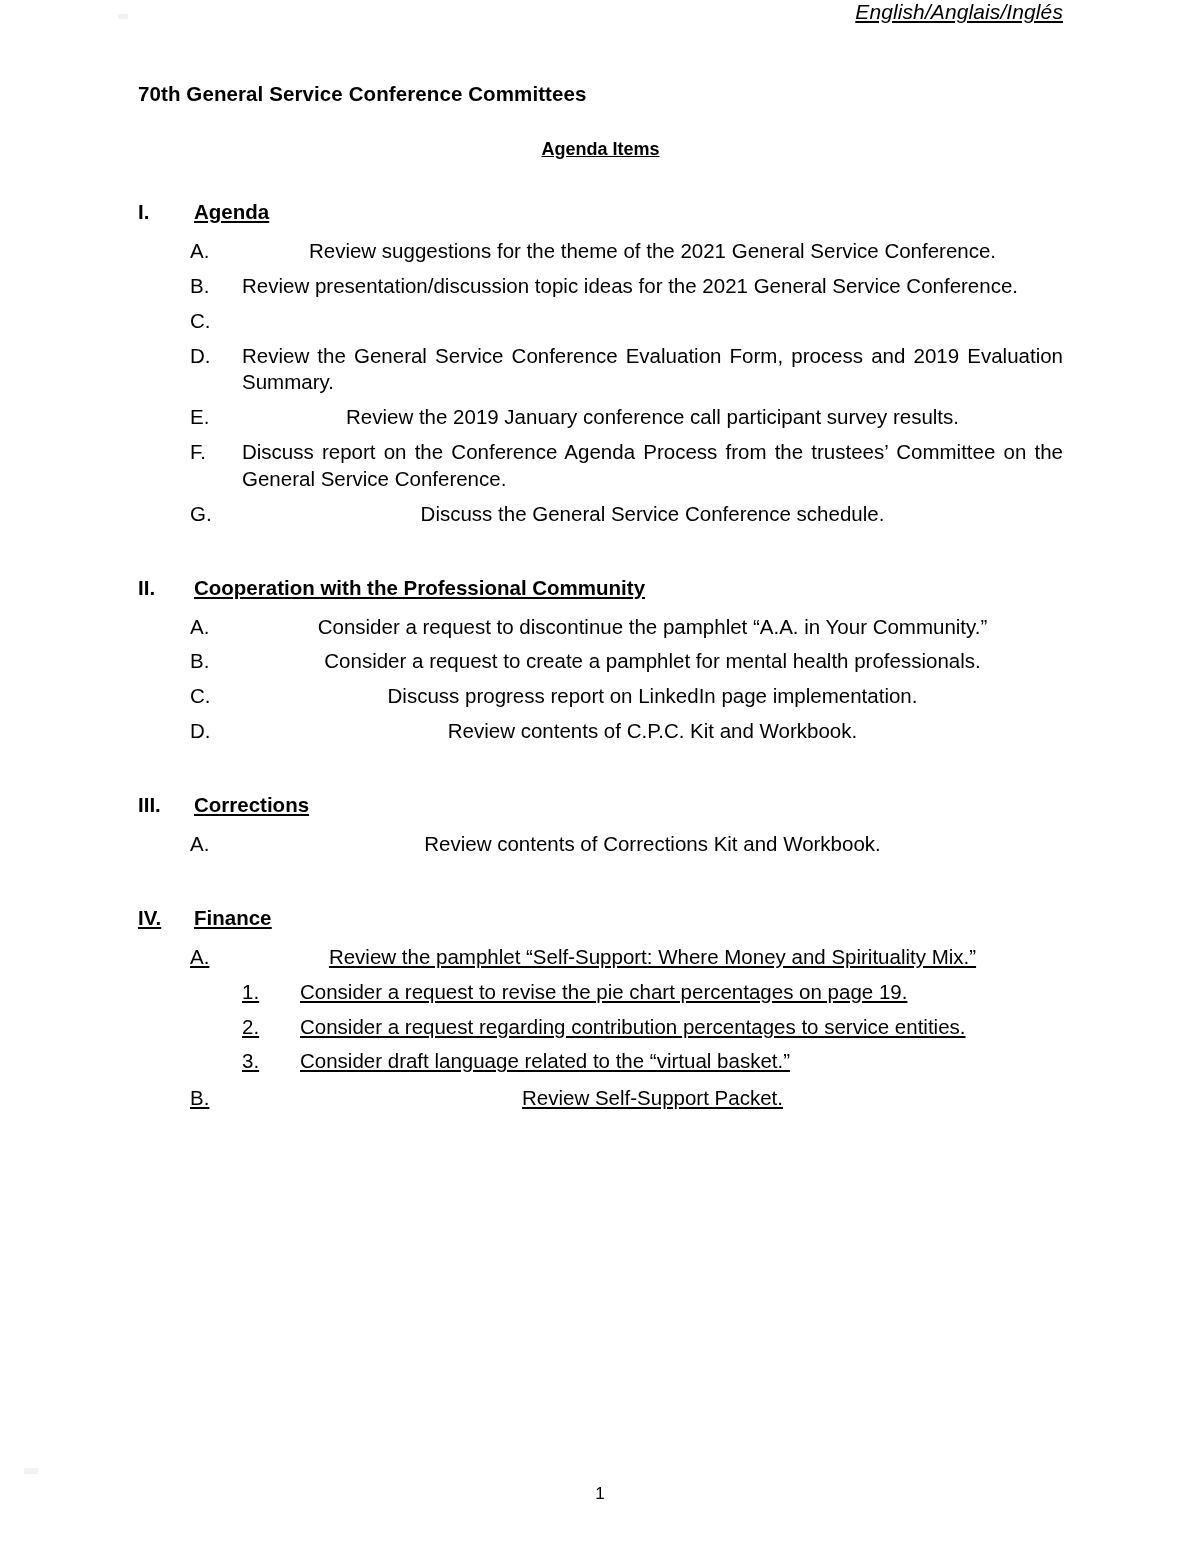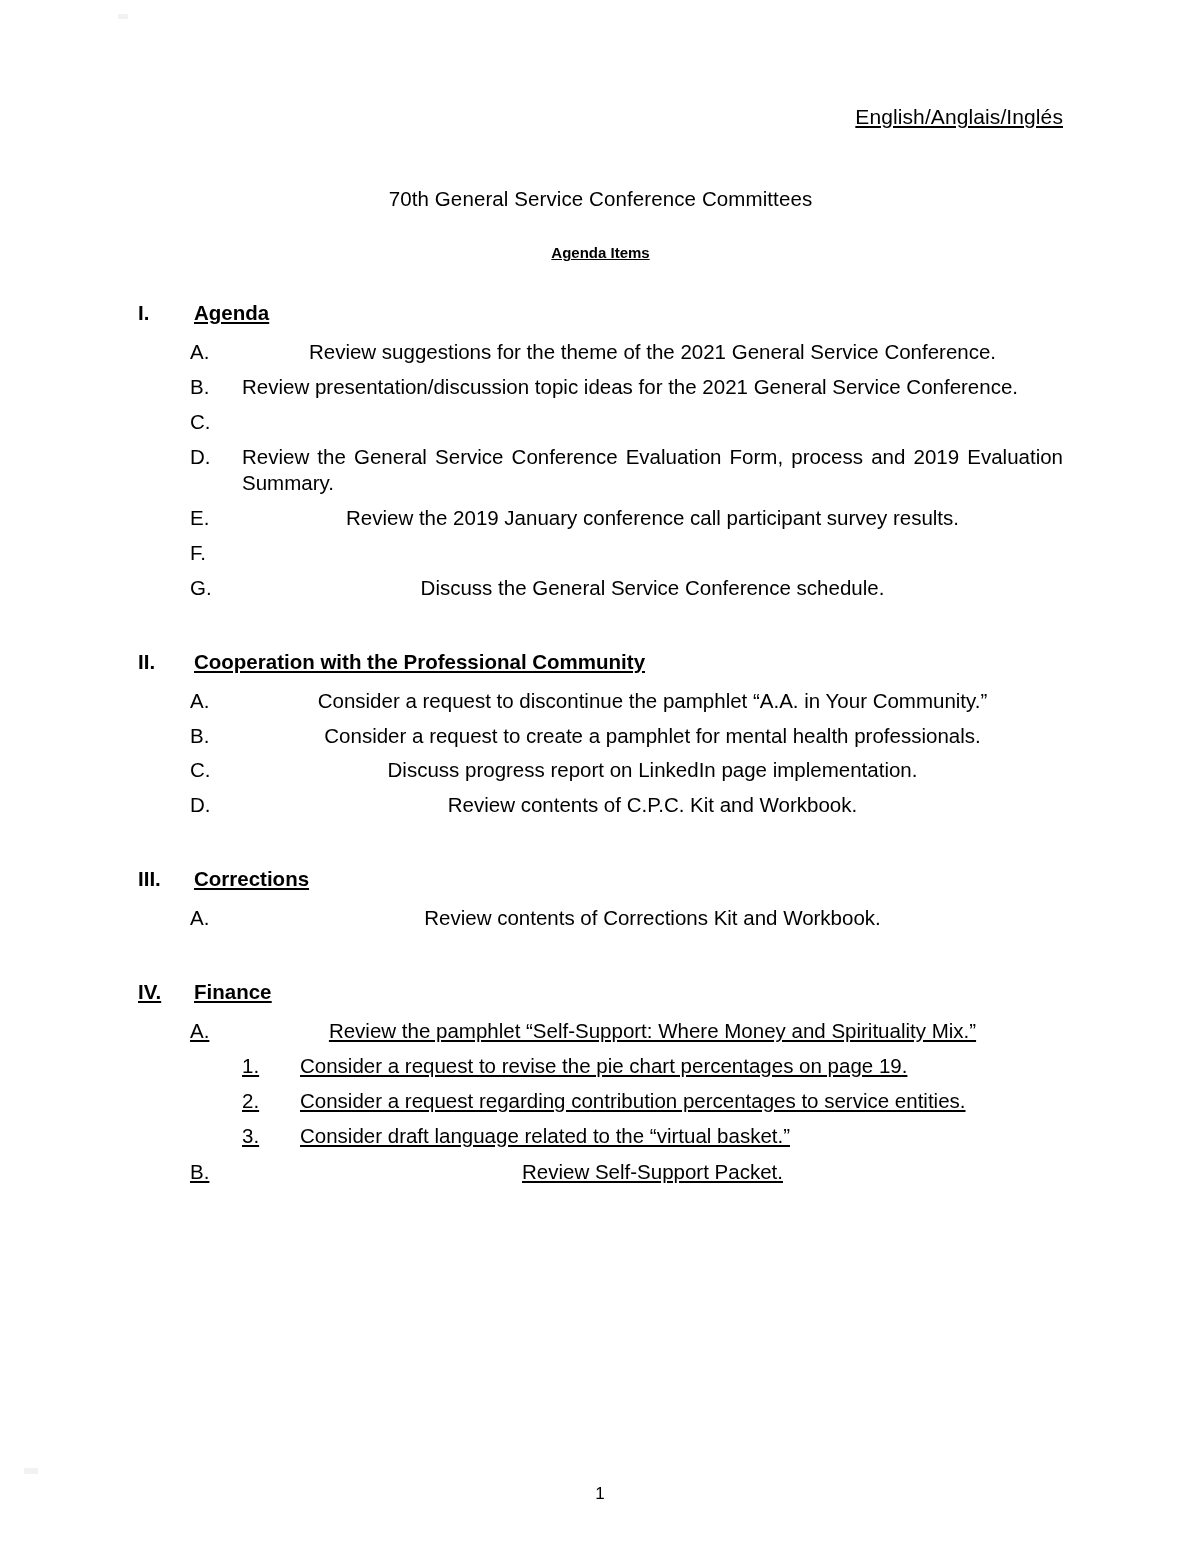--- a/index.html
+++ b/index.html
@@ -22,36 +22,36 @@
   }
   .content {
     position: absolute;
     left: 138px;
     top: 0;
     width: 925px;
   }
   .lang-line {
     text-align: right;
     font-size: 21px;
-    padding-top: 105px;
     letter-spacing: 0.1px;
+    font-style: italic;
   }
   .lang-line span {
     text-decoration: underline;
   }
   .doc-title {
-    text-align: center;
-    font-size: 20.5px;
-    font-weight: normal;
+    text-align: left;
+    font-size: 20.5px;
+    font-weight: bold;
     margin-top: 58px;
     letter-spacing: 0.1px;
   }
   .doc-subtitle {
     text-align: center;
-    font-size: 15px;
+    font-size: 18px;
     font-weight: bold;
     margin-top: 33px;
   }
   .doc-subtitle span {
     text-decoration: underline;
   }
 
   .section {
     margin-top: 40px;
   }
@@ -175,20 +175,21 @@
         <div class="item">
           <div class="item-letter">D.</div>
           <div class="item-text">Review the General Service Conference Evaluation Form, process and 2019 Evaluation Summary.</div>
         </div>
         <div class="item">
           <div class="item-letter">E.</div>
           <div class="item-text nojust">Review the 2019 January conference call participant survey results.</div>
         </div>
         <div class="item">
           <div class="item-letter">F.</div>
+          <div class="item-text">Discuss report on the Conference Agenda Process from the trustees’ Committee on the General Service Conference.</div>
         </div>
         <div class="item">
           <div class="item-letter">G.</div>
           <div class="item-text nojust">Discuss the General Service Conference schedule.</div>
         </div>
       </div>
     </div>
 
     <div class="section" style="margin-top:48px;">
       <div class="section-head">

